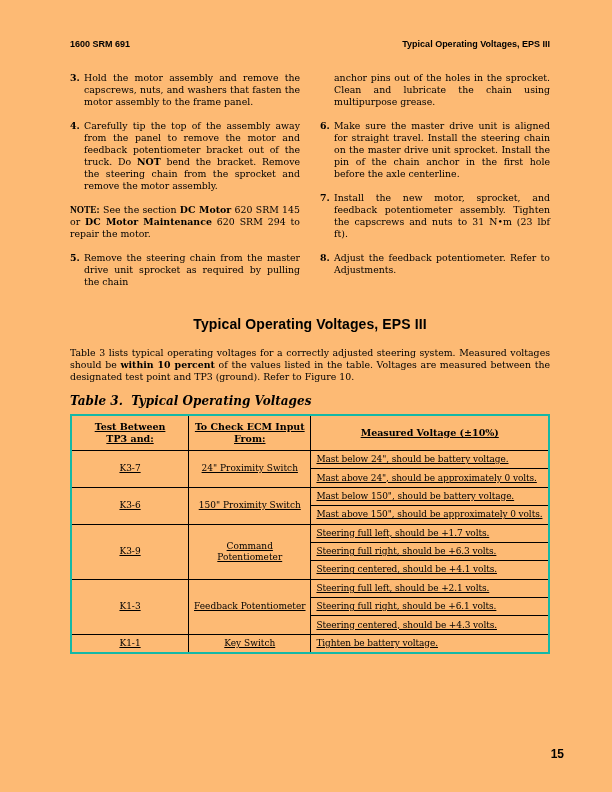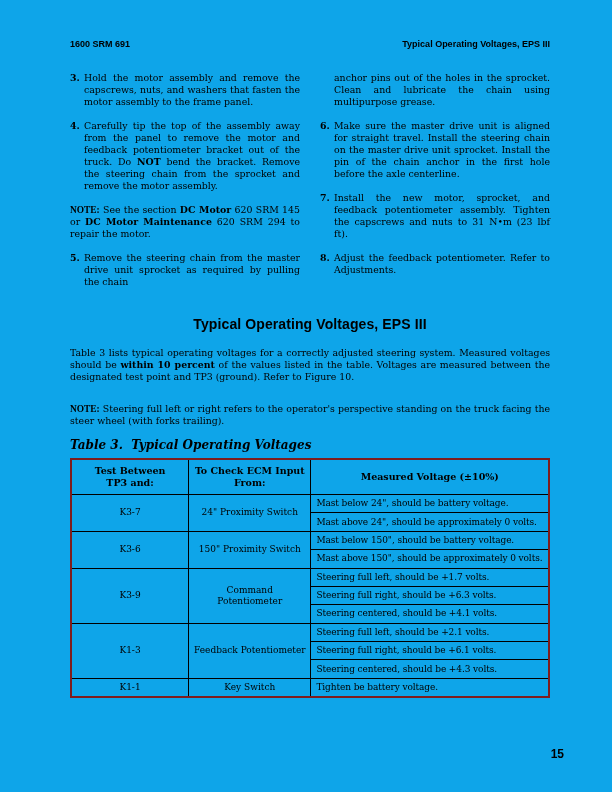--- a/index.html
+++ b/index.html
@@ -1,18 +1,18 @@
 <!DOCTYPE html>
 <html><head>
 <meta charset="utf-8">
 <style>
   html,body{margin:0;padding:0;background:#e8e8e8;}
   .page{
     width:612px;height:792px;box-sizing:border-box;position:relative;
-    background:#0ea5e9;color:#000;
+    background:#fdba74;color:#000;
     padding:38px 62px 0 70px;
     font-family:"DejaVu Serif",serif;
     font-size:9.4px;line-height:12px;
     margin:0 auto;overflow:hidden;
   }
   .pagehead{
     display:flex;justify-content:space-between;align-items:baseline;
     font-family:"Liberation Sans",sans-serif;font-weight:bold;font-size:9px;
     margin-bottom:22px;
   }
@@ -30,22 +30,22 @@
     font-size:14px;line-height:17px;text-align:center;
     margin:16px 0 14px 0;letter-spacing:.1px;
   }
   .intro{margin-bottom:10px;flex-direction:column;}
   .intro p{margin:0;text-align:justify;}
   .caption{
     text-align:left;font-weight:bold;font-style:italic;
     font-size:12px;margin:12px 0 7px 0;
   }
   table.vtable{
-    width:100%;border-collapse:collapse;border:2px solid #7f1d1d;
-    font-size:9px;line-height:11px;
+    width:100%;border-collapse:collapse;border:2px solid #14b8a6;
+    font-size:9px;line-height:11px;text-decoration:underline;
   }
   table.vtable col.c1{width:24.6%;}
   table.vtable col.c2{width:25.6%;}
   table.vtable col.c3{width:49.8%;}
   table.vtable th{
     border:1px solid #000;border-bottom:1.5px solid #000;
     font-size:9.5px;font-weight:bold;text-align:center;
     padding:5px 3px;white-space:pre-line;line-height:12px;
   }
   table.vtable td{
@@ -99,21 +99,20 @@
         <span class="num">8.</span>
         <p class="txt"><span>Adjust the feedback potentiometer. Refer to Adjustments.</span></p>
       </div>
     </div>
   </div>
 
   <h1 class="section-title">Typical Operating Voltages, EPS III</h1>
 
   <div class="columns intro">
     <p class="col"><span>Table 3 lists typical operating voltages for a correctly adjusted steering system. Measured voltages should be </span><span class="b">within 10 percent</span><span> of the values listed in the table. Voltages are measured between the designated test point and TP3 (ground). Refer to Figure 10.</span></p>
-    <p class="col"><span class="b sans">NOTE:</span><span> Steering full left or right refers to the operator's perspective standing on the truck facing the steer wheel (with forks trailing).</span></p>
   </div>
 
   <p class="caption">Table 3.&nbsp; Typical Operating Voltages</p>
 
   <table class="vtable">
     <colgroup>
         <col class="c1">
         <col class="c2">
         <col class="c3">
       </colgroup>

